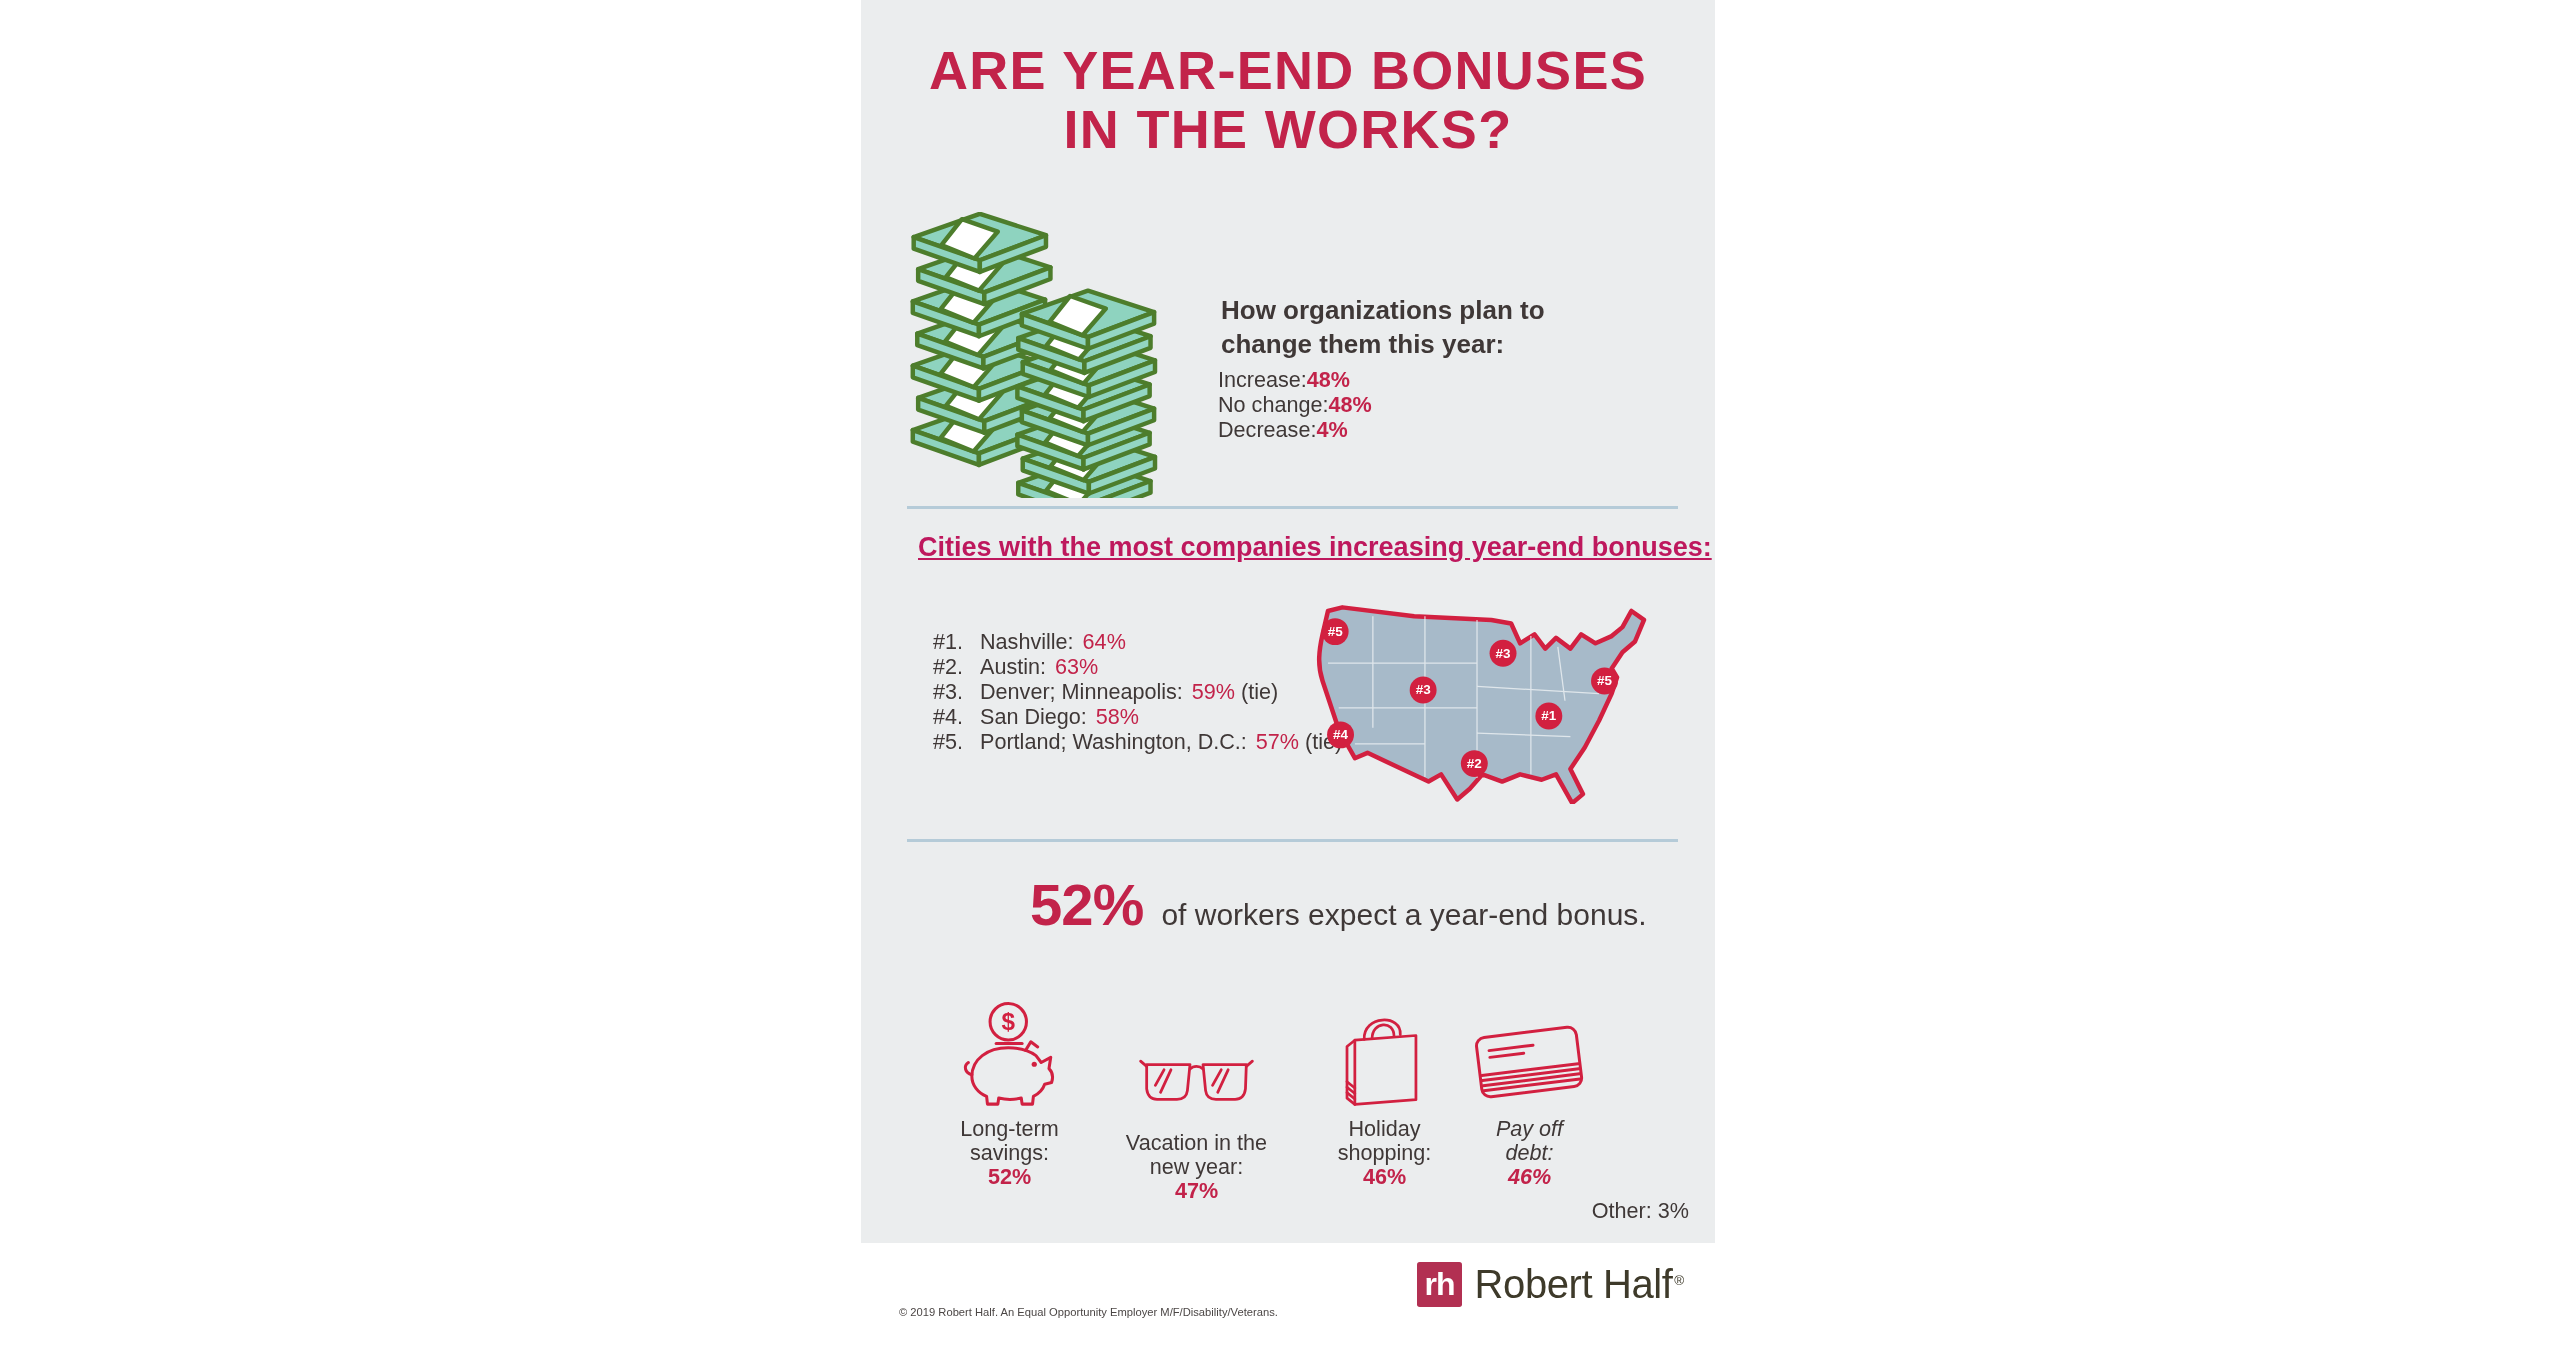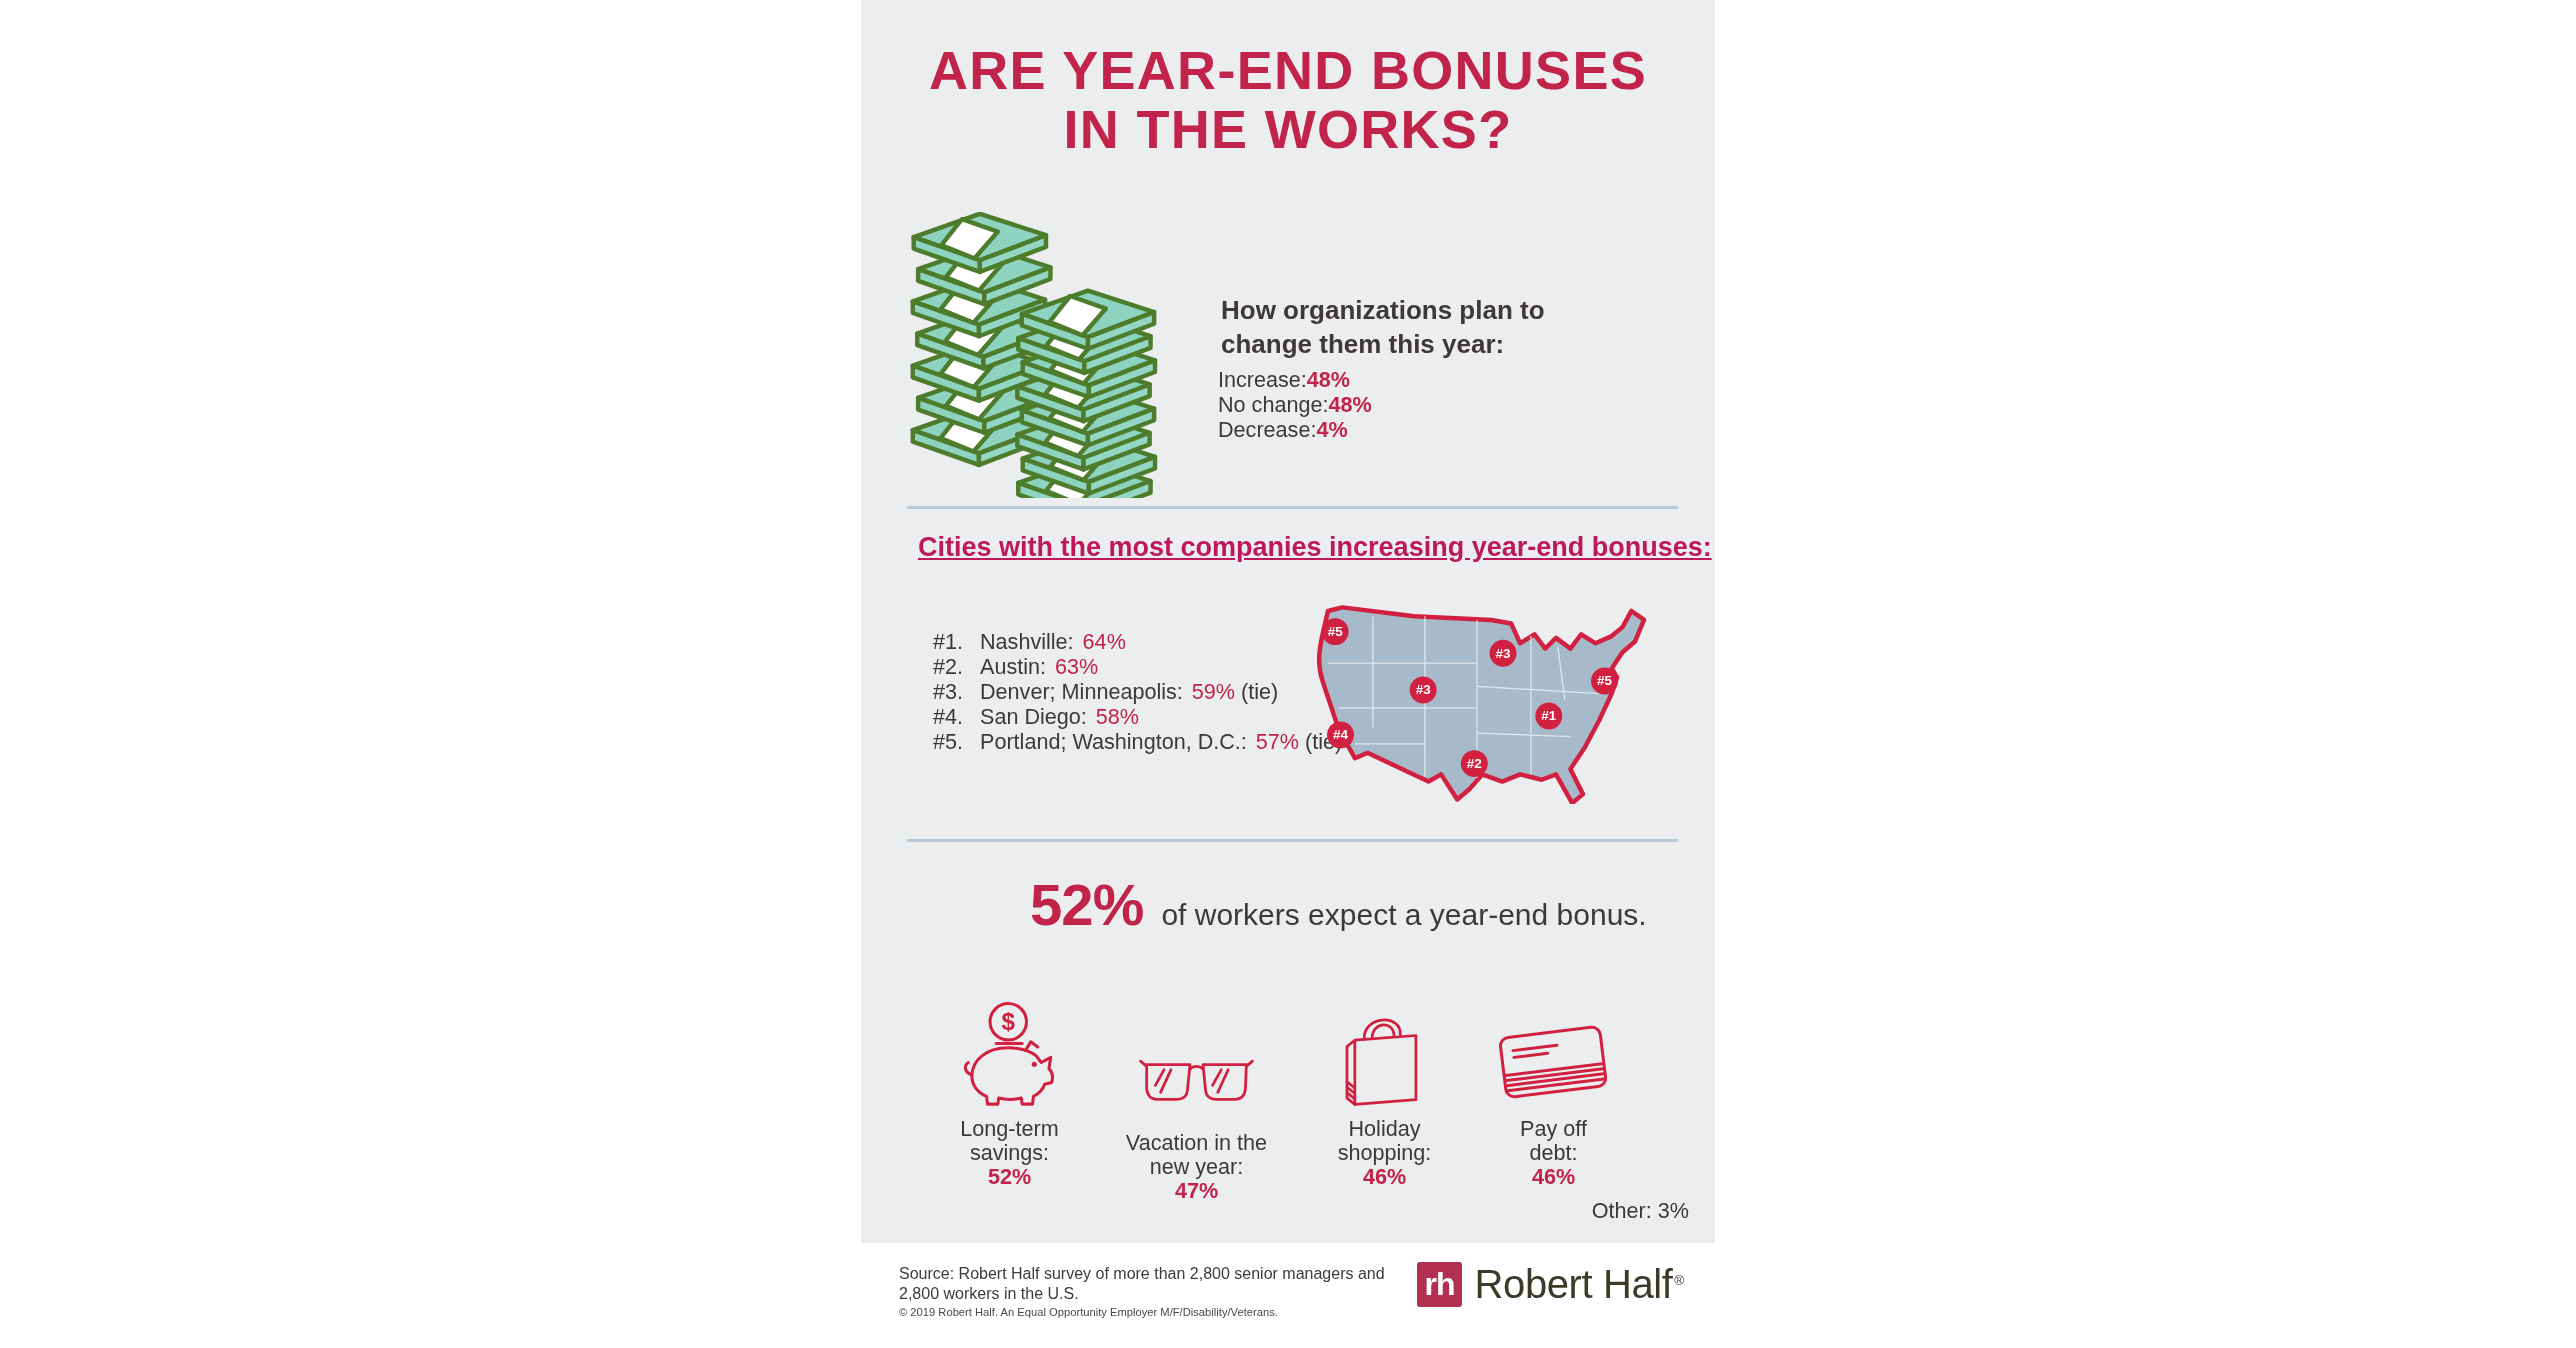--- a/index.html
+++ b/index.html
@@ -39,21 +39,21 @@
 
   #map-box{position:absolute;left:454px;top:593px;}
 
   #spend-heading{position:absolute;left:0;right:0;top:973px;text-align:center;font-size:26px;
                  font-weight:bold;color:#3f3837;}
   .spend-item{position:absolute;top:996px;width:189px;text-align:center;color:#3f3837;
               font-size:21.6px;line-height:24px;}
   .spend-icon-box{height:110px;display:flex;align-items:flex-end;justify-content:center;
                   margin-bottom:10.8px;}
   .spend-val{color:#c2234a;font-weight:bold;}
-  #spend-0{left:54px;} #spend-1{left:241px;} #spend-2{left:429px;} #spend-3{left:598px;}
+  #spend-0{left:54px;} #spend-1{left:241px;} #spend-2{left:429px;} #spend-3{left:574px;font-style:italic;}
 
   #other-note{position:absolute;left:680px;top:1198px;width:148px;text-align:right;
               font-size:21.6px;color:#3f3837;}
 
   #source{position:absolute;left:899px;top:1264px;font-size:16px;line-height:20px;color:#3f3a39;}
   #copyright{position:absolute;left:899px;top:1306px;font-size:11.2px;color:#4b4645;}
 
   #logo{position:absolute;left:1417px;top:1262px;display:flex;align-items:center;}
   .logo-square{width:45px;height:45px;background:#b23052;border-radius:2.7px;display:flex;
                align-items:center;justify-content:center;color:#fff;font-weight:bold;
@@ -235,24 +235,20 @@
         </svg>
       </div>
       <div>Pay off</div>
       <div>debt:</div>
       <div class="spend-val">46%</div>
     </div>
 
     <div id="other-note">Other: 3%</div>
   </div>
 
-  <div id="source">
-    <div>Source: Robert Half survey of more than 2,800 senior managers and</div>
-    <div>2,800 workers in the U.S.</div>
-  </div>
   <div id="copyright">© 2019 Robert Half. An Equal Opportunity Employer M/F/Disability/Veterans.</div>
 
   <div id="logo">
     <div class="logo-square">
       <span>rh</span>
     </div>
     <div class="logo-text"><span>Robert Half</span><span class="logo-reg">®</span></div>
   </div>
 
 </div>

